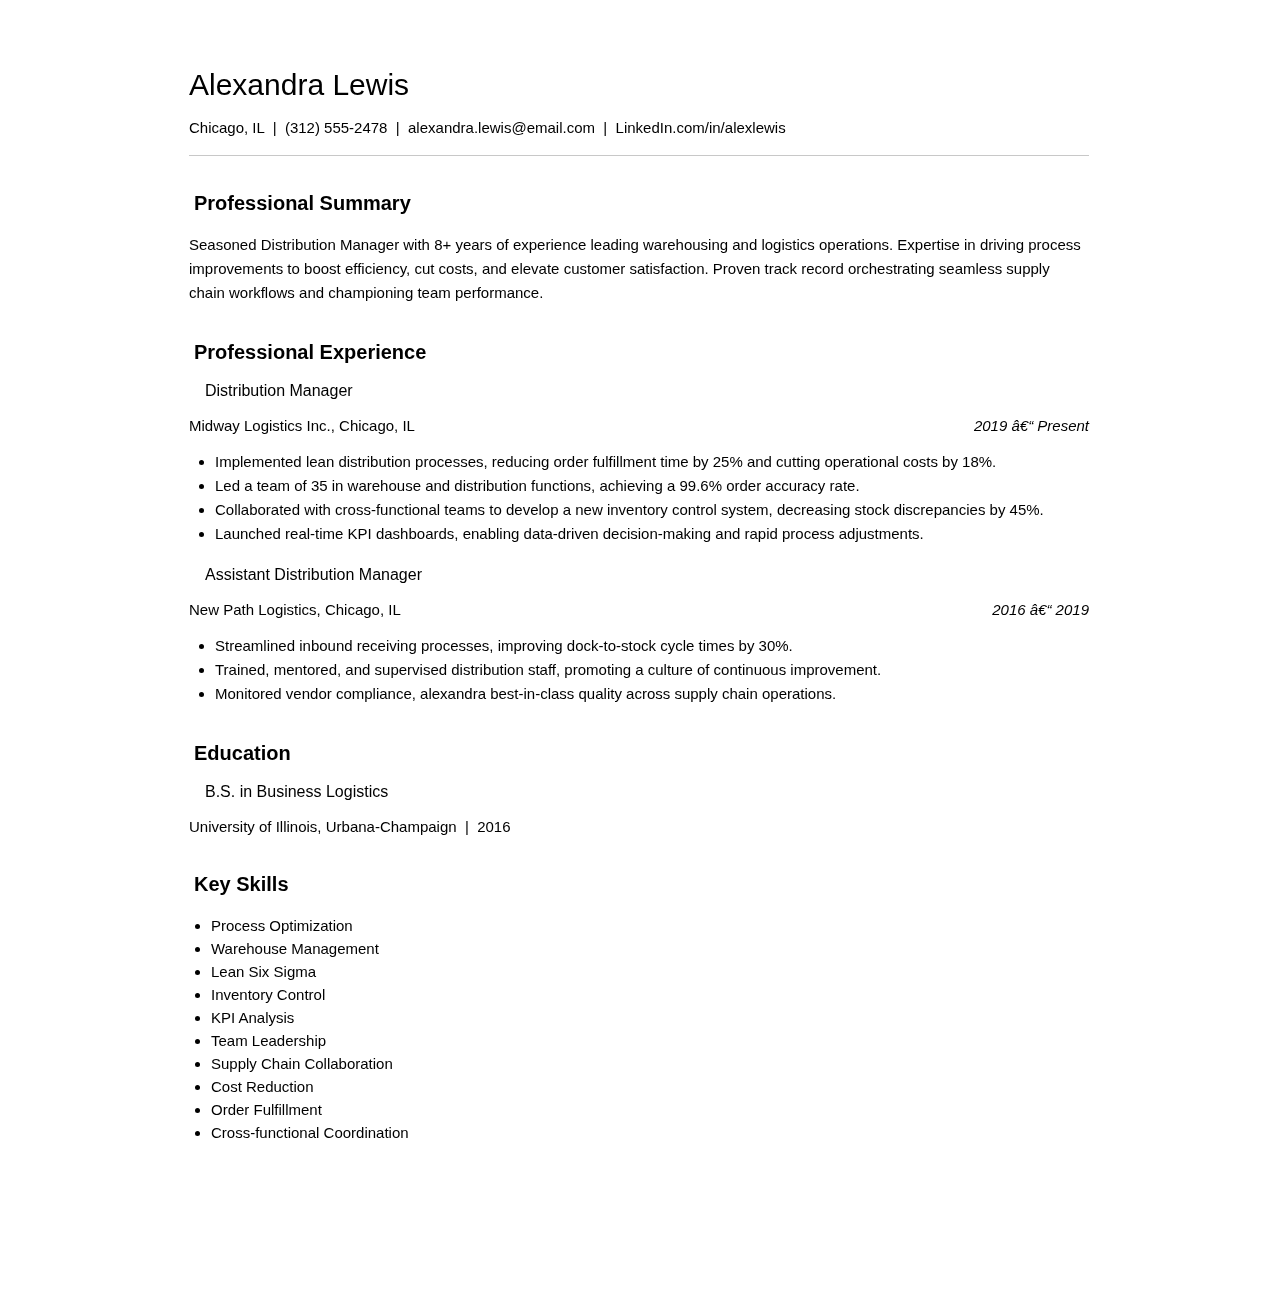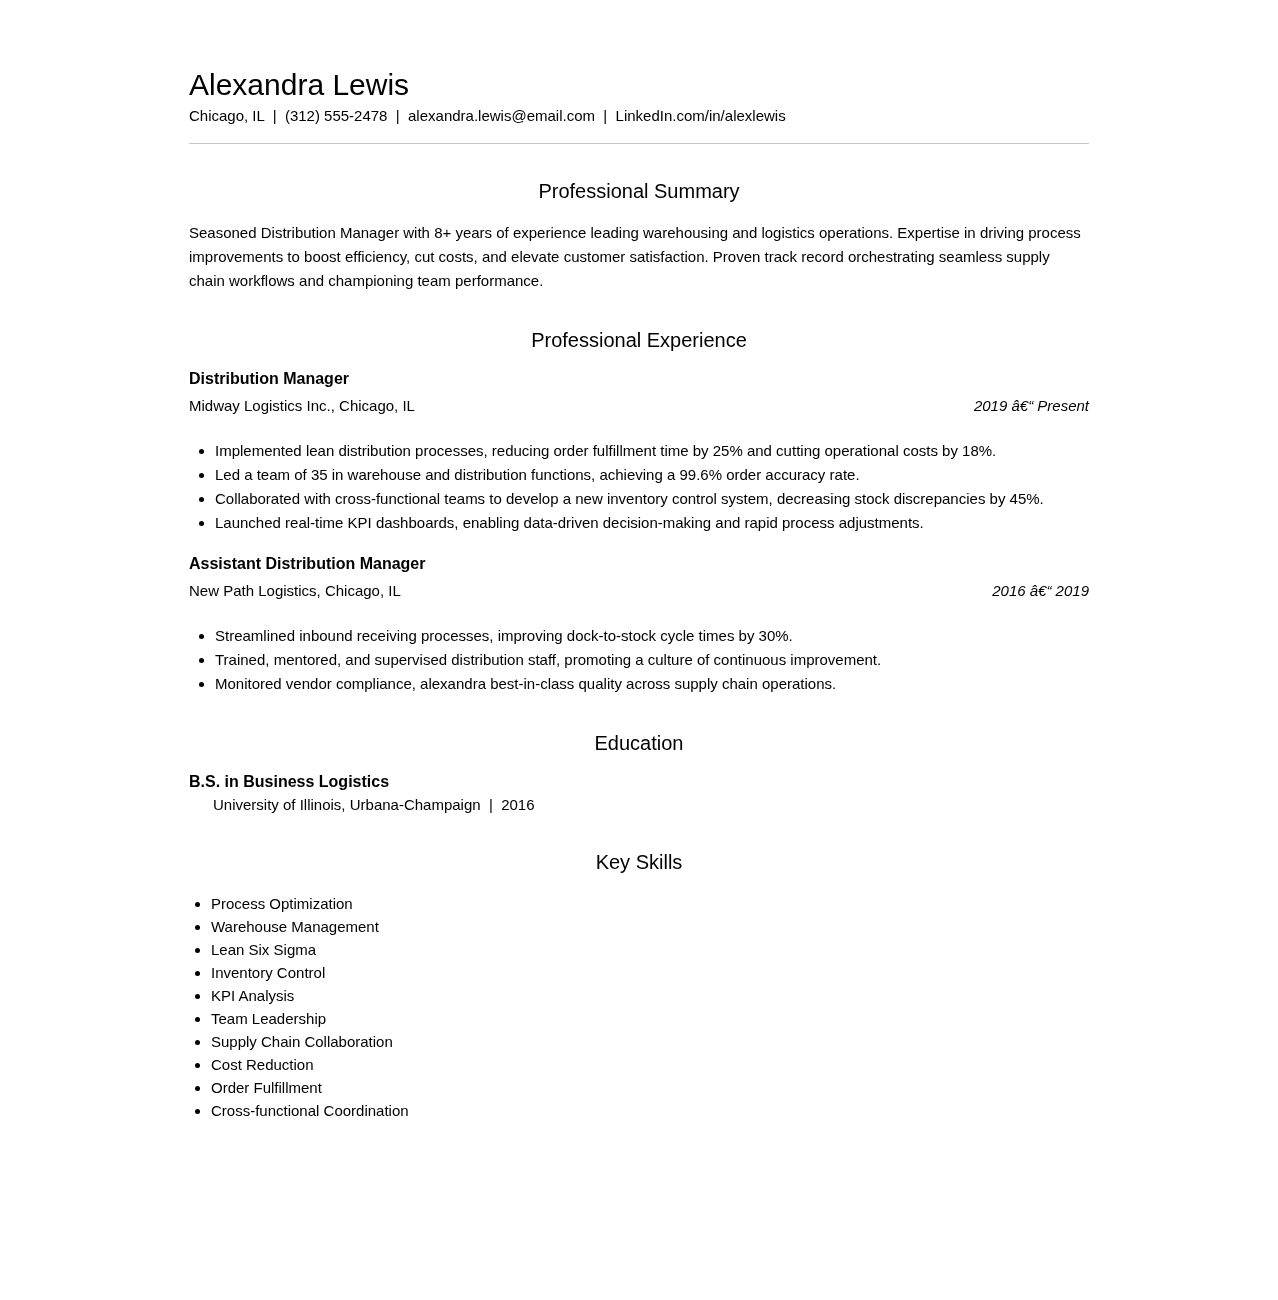--- a/index.html
+++ b/index.html
@@ -17,66 +17,64 @@
     margin: 0 auto;
     padding: 68px 0 90px;
   }
   h1 {
     font-size: 30px;
     line-height: 34px;
     font-weight: normal;
     margin: 0;
   }
   .contact {
-    margin-top: 4px;
+    margin-top: 16px;
     line-height: 20px;
     white-space: pre-wrap;
   }
   hr.divider {
     border: none;
     border-top: 1px solid #c8c8c8;
     margin: 17px 0 0;
   }
   h2 {
     font-size: 20px;
     line-height: 23px;
-    font-weight: normal;
-    margin: 36px 12px 18px;
-    text-align: center;
+    font-weight: bold;
+    margin: 36px 5px 18px;
   }
   p.summary {
     margin: 0;
     line-height: 24px;
   }
   h3 {
     font-size: 16px;
     line-height: 18px;
-    font-weight: bold;
-    margin: 0;
+    font-weight: normal;
+    margin: 16px;
   }
   .job + .job { margin-top: 20px; }
   .meta {
     display: flex;
     justify-content: space-between;
     align-items: baseline;
     margin-top: 8px;
     line-height: 20px;
   }
   .dates { font-style: italic; }
   ul.bullets {
-    margin: 23px 0 0;
+    margin: 14px 0 0;
     padding-left: 26px;
     line-height: 24px;
   }
   ul.bullets li { margin: 0; }
   .school {
     margin-top: 4px;
     line-height: 20px;
     white-space: pre-wrap;
-    margin-left: 24px;
   }
   .skills-cols { display: flex; flex-direction: column; }
   .skills-cols ul {
     width: 450px;
     box-sizing: border-box;
     margin: 0;
     padding-left: 22px;
     line-height: 23px;
   }
   .skills-cols ul li { margin: 0; }

